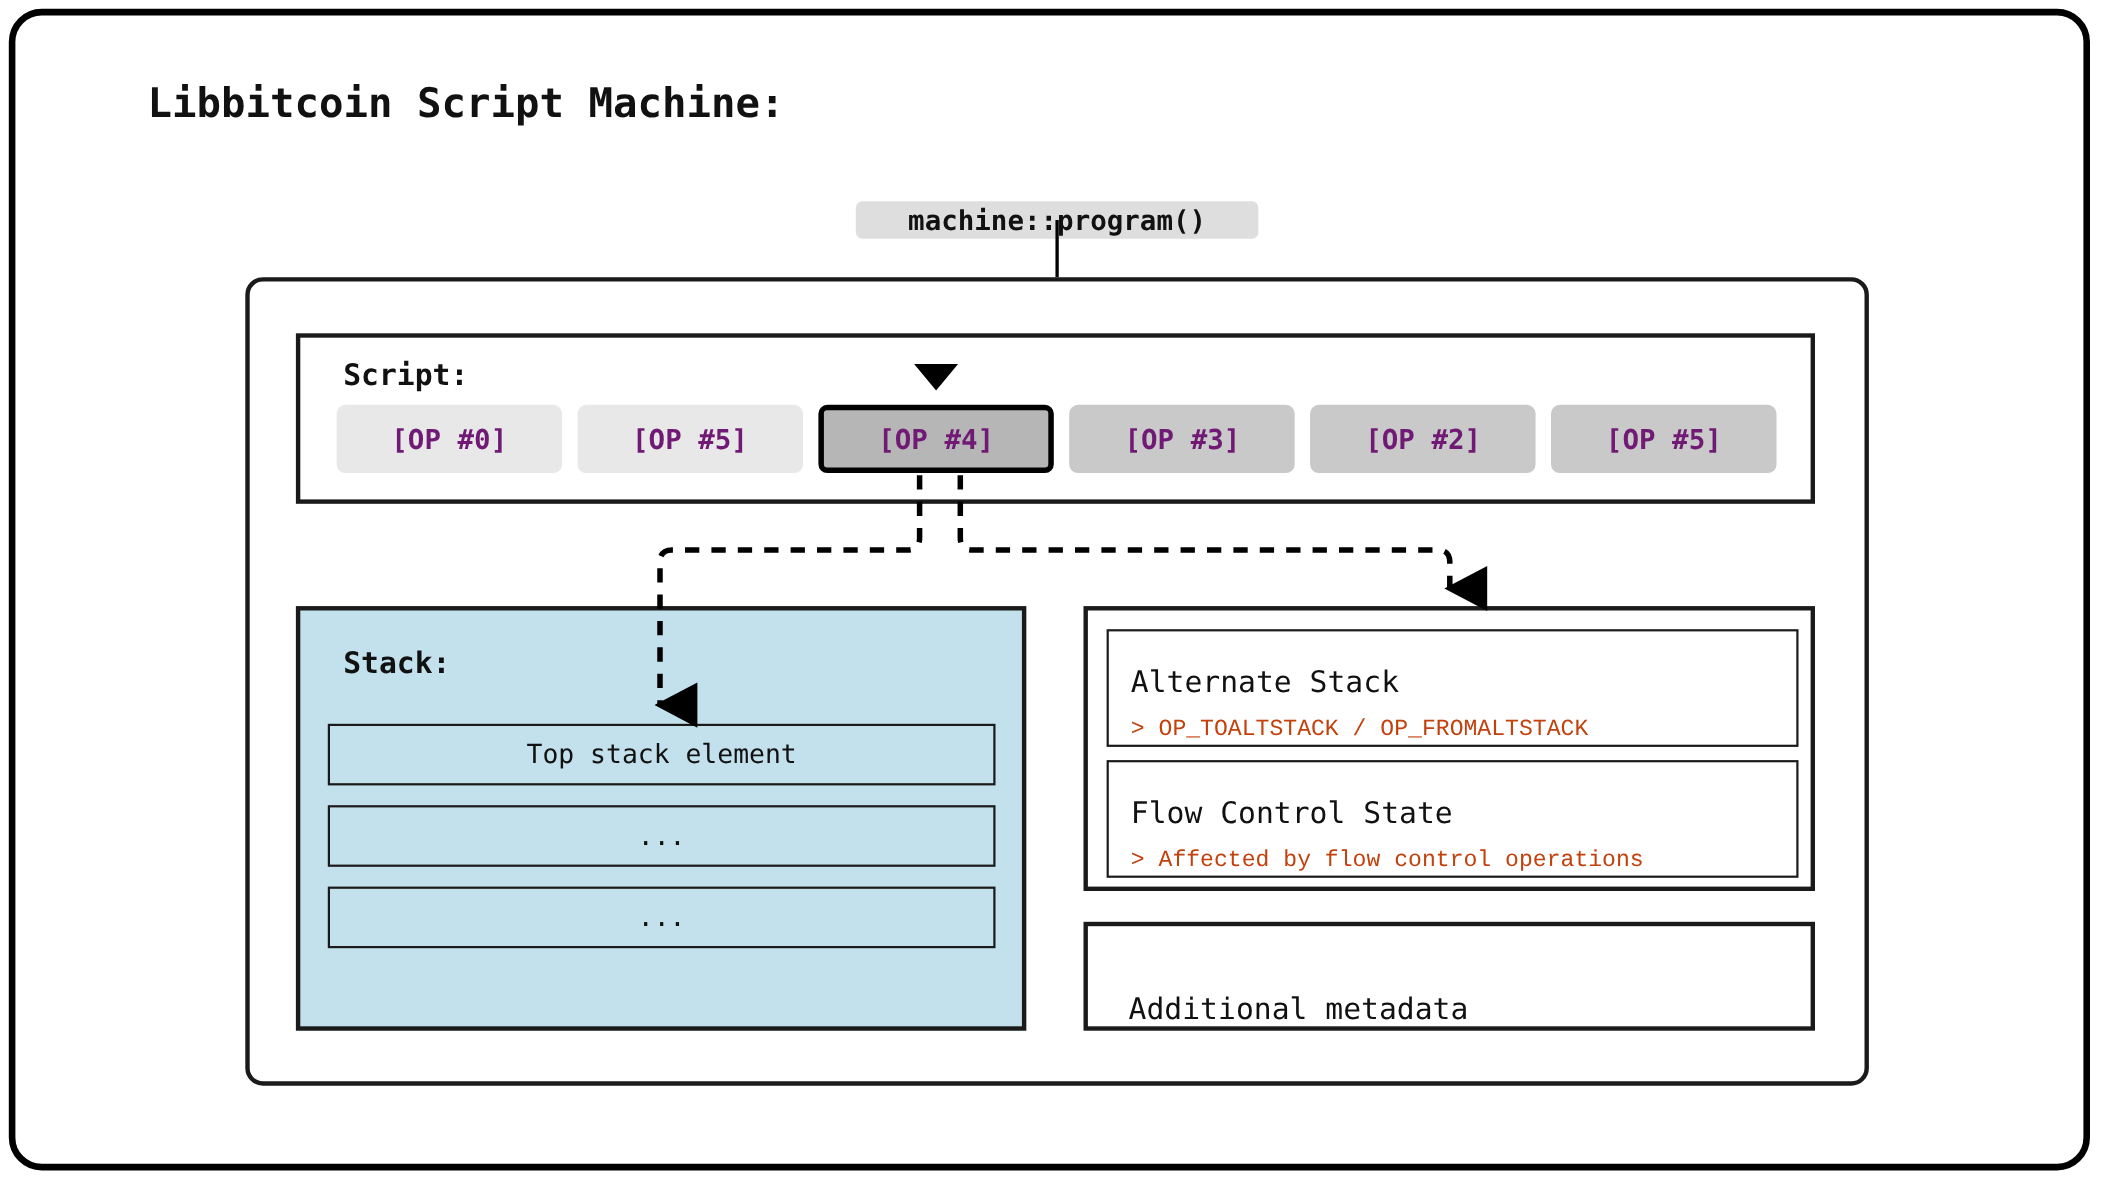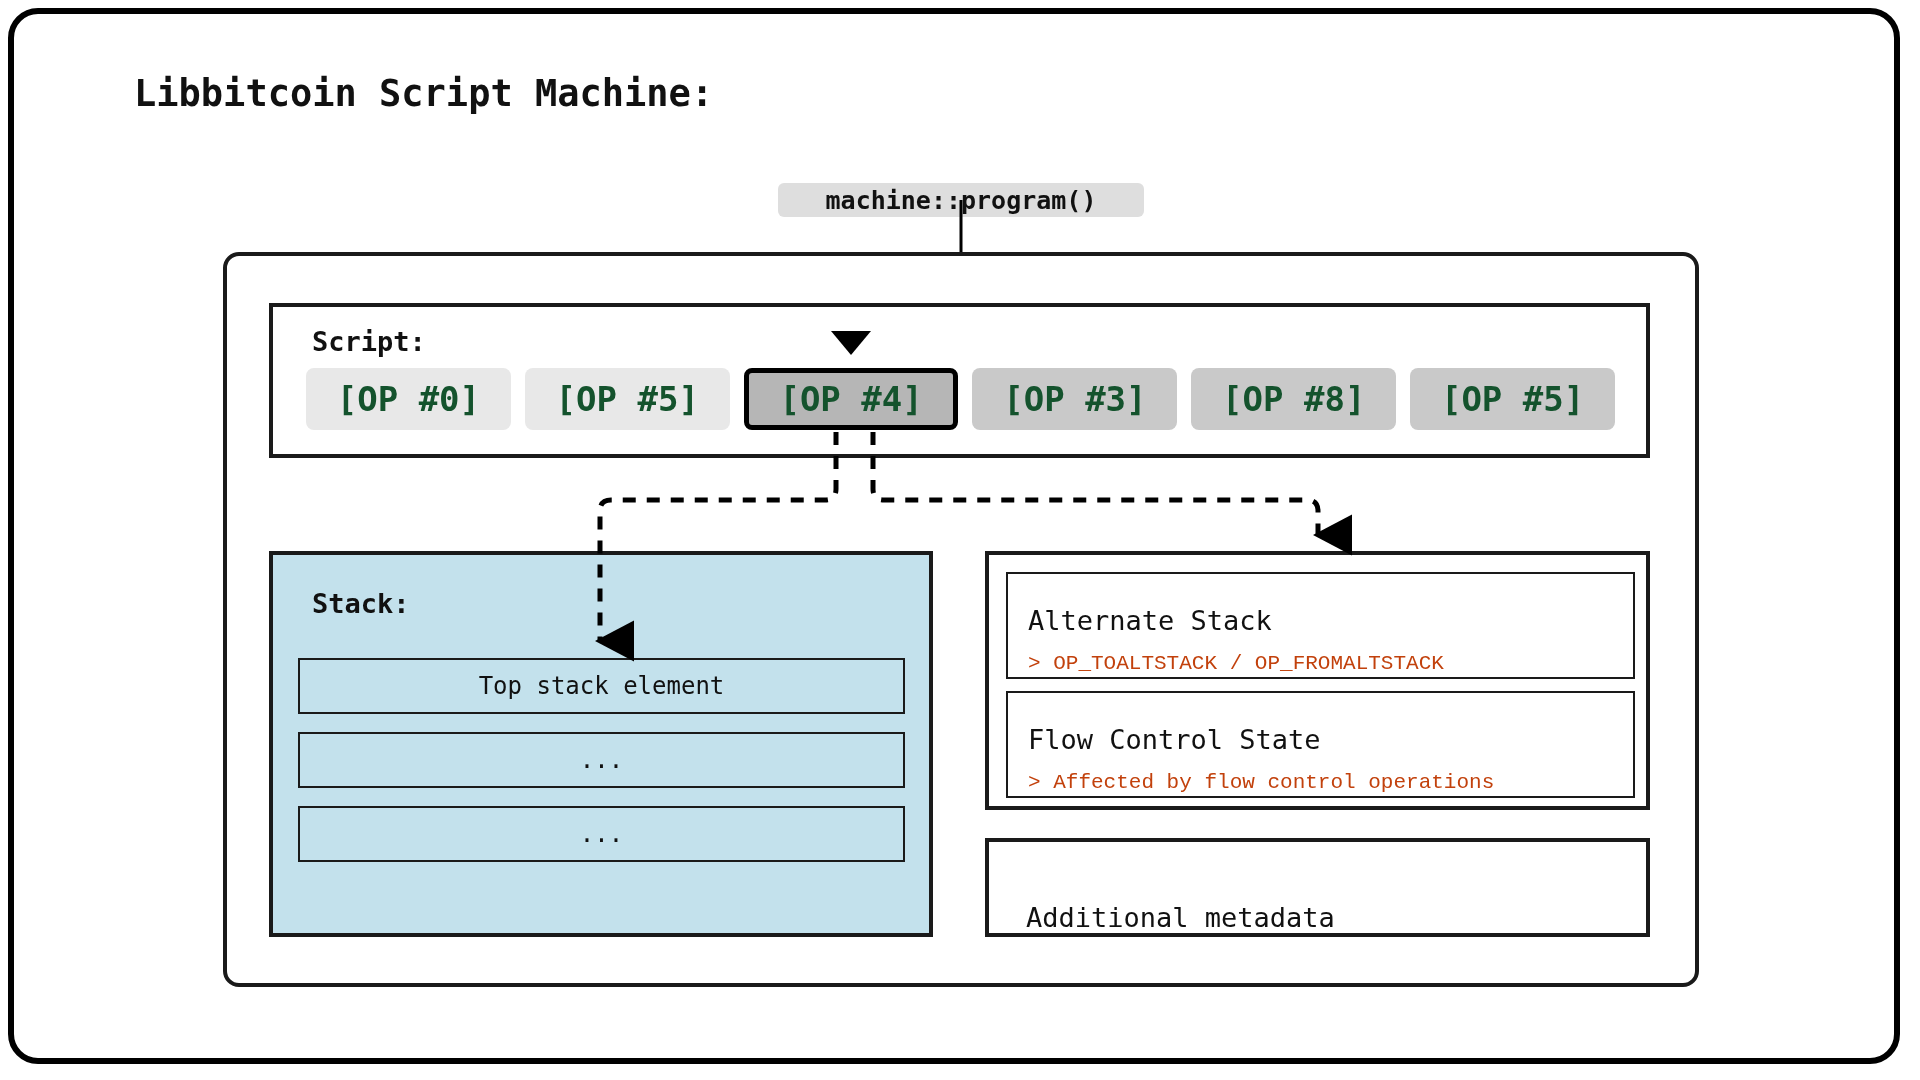--- a/index.html
+++ b/index.html
@@ -106,23 +106,23 @@
     height: 62px;
     display: flex;
     gap: 14px;
   }
   .op-box {
     flex: 1 1 0;
     display: flex;
     align-items: center;
     justify-content: center;
     border-radius: 8px;
-    font-size: 34px;
-    font-weight: bold;
-    color: #14532d;
+    font-size: 25px;
+    font-weight: bold;
+    color: #701a75;
     box-sizing: border-box;
     background: #e8e8e8;
     border: 0 solid transparent;
   }
   .op-box.mid {
     background: #c9c9c9;
   }
   .op-box.active {
     background: #b6b6b6;
     border: 5px solid #000000;
@@ -254,21 +254,21 @@
   <div class="machine-panel"></div>
 
   <div class="script-box"></div>
   <div class="script-label">Script:</div>
 
   <div class="op-row">
     <div class="op-box">[OP #0]</div>
     <div class="op-box">[OP #5]</div>
     <div class="op-box active">[OP #4]</div>
     <div class="op-box mid">[OP #3]</div>
-    <div class="op-box mid">[OP #8]</div>
+    <div class="op-box mid">[OP #2]</div>
     <div class="op-box mid">[OP #5]</div>
   </div>
 
   <div class="stack-panel"></div>
   <div class="stack-label">Stack:</div>
   <div class="stack-items">
     <div class="stack-item">Top stack element</div>
     <div class="stack-item">...</div>
     <div class="stack-item">...</div>
   </div>

